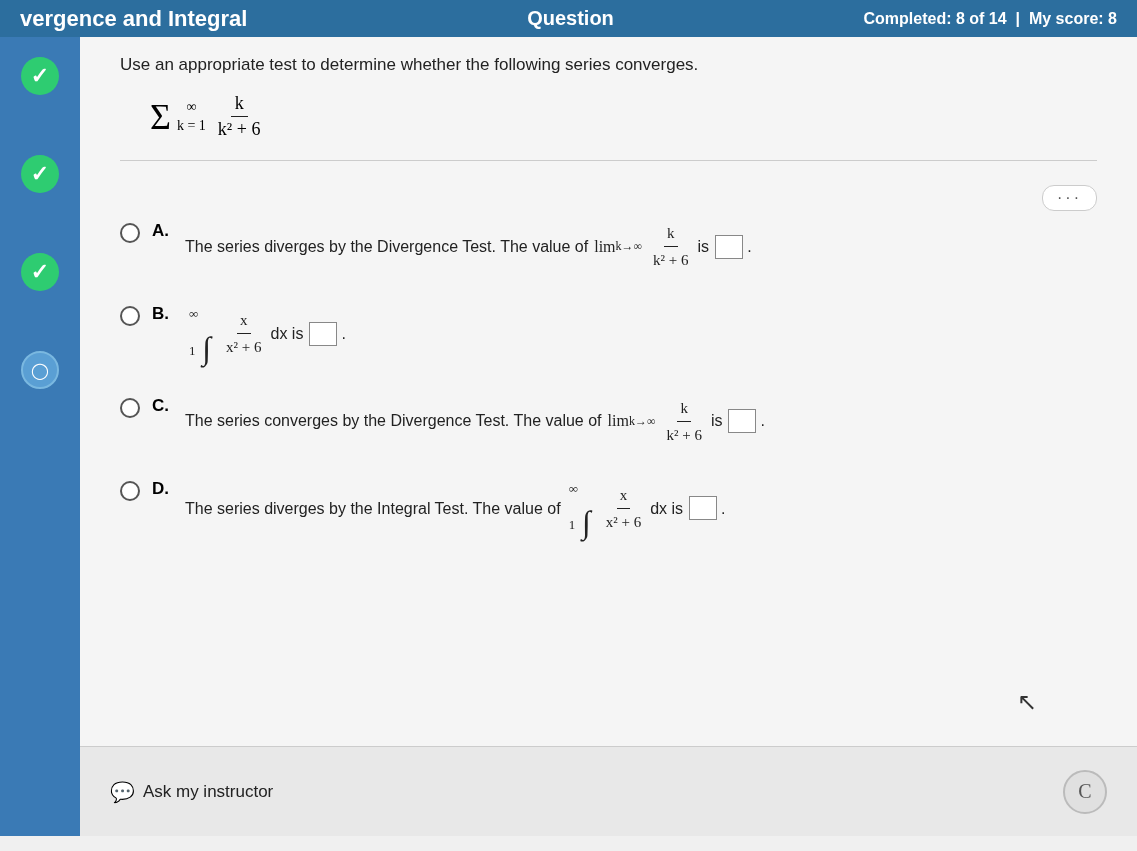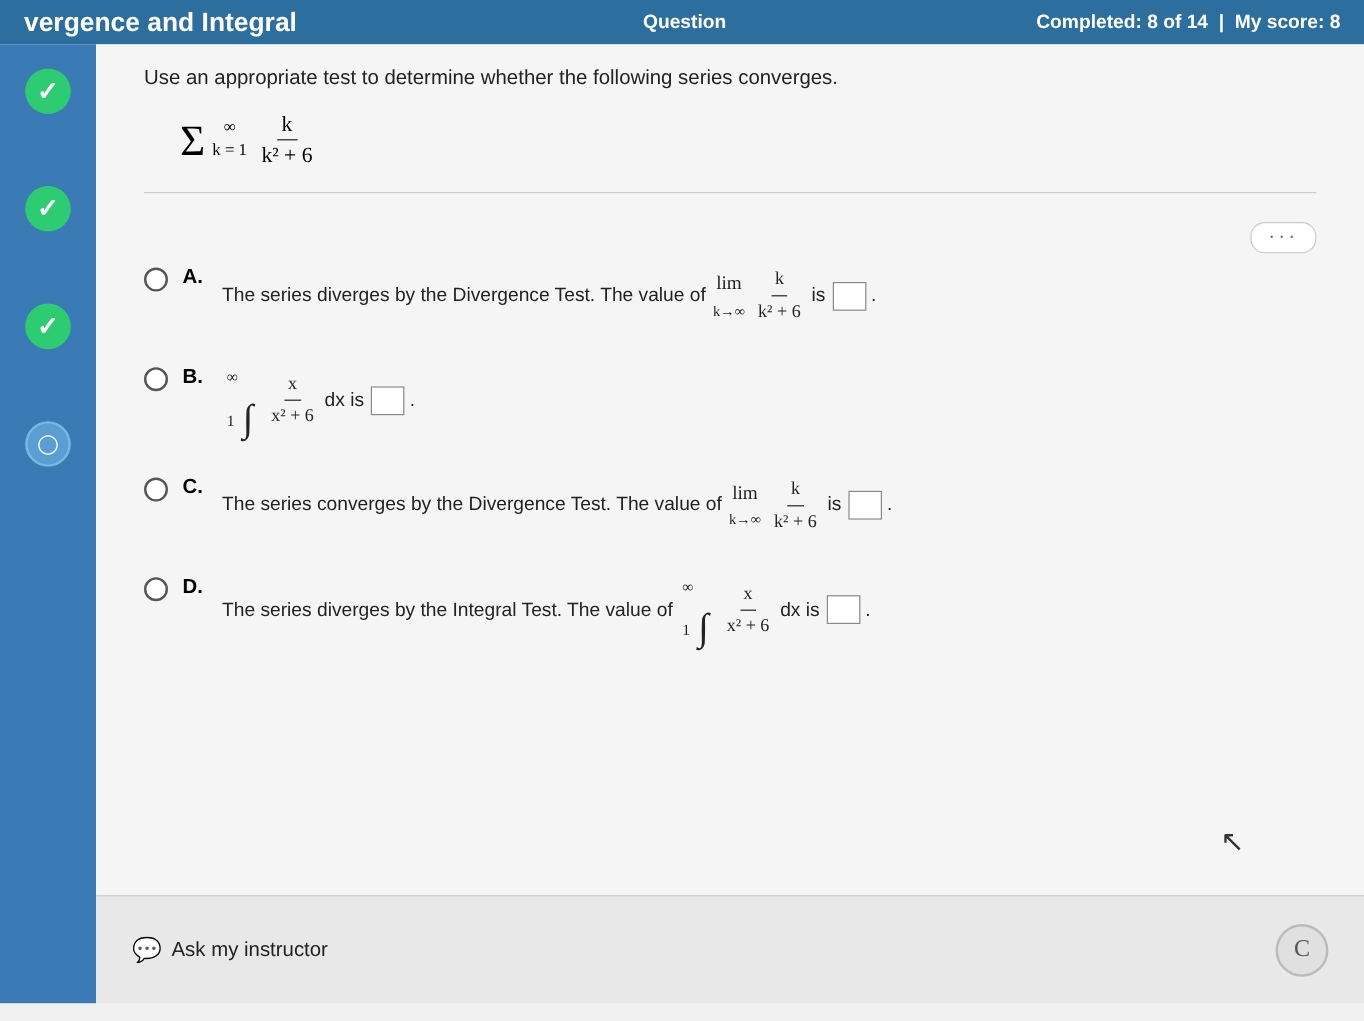--- a/index.html
+++ b/index.html
@@ -21,21 +21,21 @@
       justify-content: space-between;
       padding: 10px 20px;
       height: 37px;
     }
     .header-title {
       font-size: 22px;
       font-weight: bold;
       font-family: Arial, sans-serif;
     }
     .header-center {
-      font-size: 16px;
+      font-size: 20px;
       font-weight: bold;
       font-family: Arial, sans-serif;
       text-align: center;
       margin-left: 30px;
     }
     .header-right {
       font-size: 16px;
       font-weight: bold;
       font-family: Arial, sans-serif;
       white-space: nowrap;
@@ -230,21 +230,21 @@
       display: inline-block;
       width: 28px;
       height: 24px;
       border: 1px solid #888;
       background: white;
       vertical-align: middle;
       margin-left: 2px;
     }
     .lim-notation {
       display: inline-flex;
-      flex-direction: column;
+      flex-direction: row;
       align-items: center;
       font-family: 'Times New Roman', Times, serif;
       margin: 0 2px;
     }
     .lim-notation .lim-word {
       font-size: 16px;
     }
     .lim-notation .lim-sub {
       font-size: 12px;
     }

